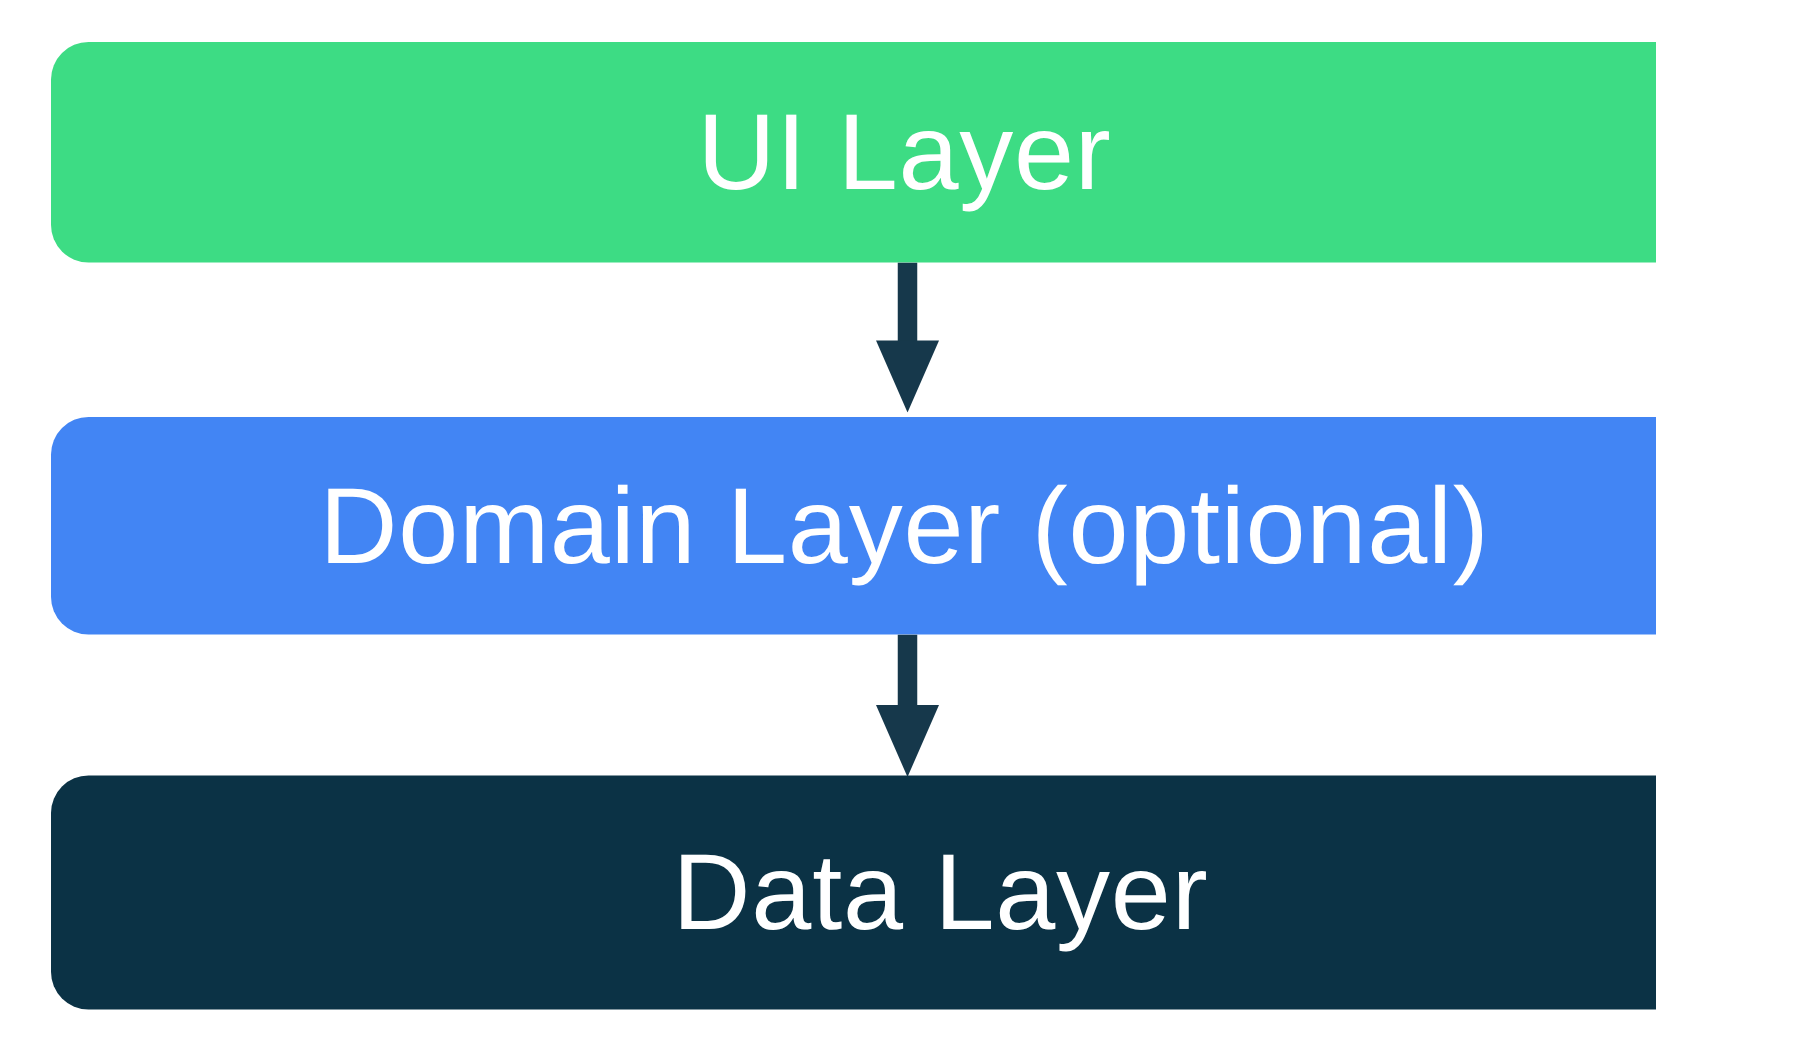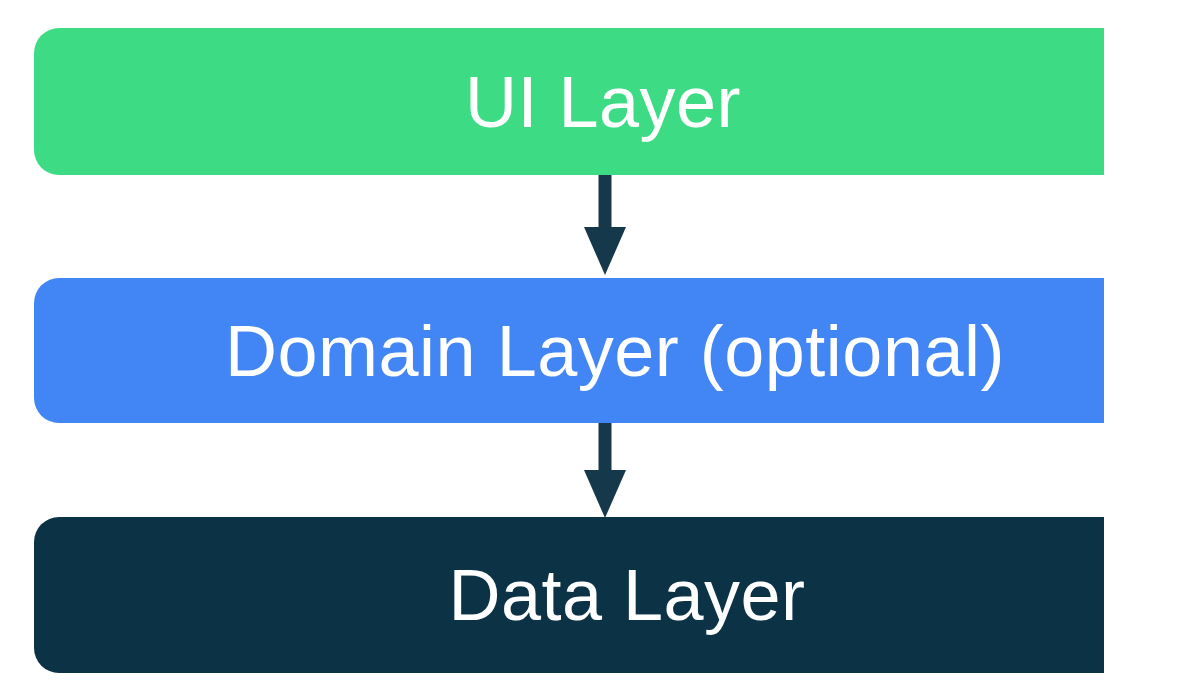--- a/index.html
+++ b/index.html
@@ -51,21 +51,21 @@
 
   <div class="layer-box" id="box-ui" style="background-color: rgb(61, 220, 132); color: rgb(255, 255, 255);">
     <span class="layer-label">UI Layer</span>
   </div>
 
   <svg class="arrow" id="arrow-1" viewBox="0 0 44 100" preserveAspectRatio="none">
     <rect x="15.5" y="0" width="13" height="58" fill="#16384b"></rect>
     <polygon points="1,52 43,52 22,100" fill="#16384b"></polygon>
   </svg>
 
-  <div class="layer-box" id="box-domain" style="background-color: rgb(66, 133, 244); color: rgb(255, 255, 255); padding-left: 12px;">
+  <div class="layer-box" id="box-domain" style="background-color: rgb(66, 133, 244); color: rgb(255, 255, 255);">
     <span class="layer-label">Domain Layer (optional)</span>
   </div>
 
   <svg class="arrow" id="arrow-2" viewBox="0 0 44 95" preserveAspectRatio="none">
     <rect x="15.5" y="0" width="13" height="53" fill="#16384b"></rect>
     <polygon points="1,47 43,47 22,95" fill="#16384b"></polygon>
   </svg>
 
   <div class="layer-box" id="box-data" style="background-color: rgb(11, 50, 69); color: rgb(255, 255, 255);">
     <span class="layer-label">Data Layer</span>

